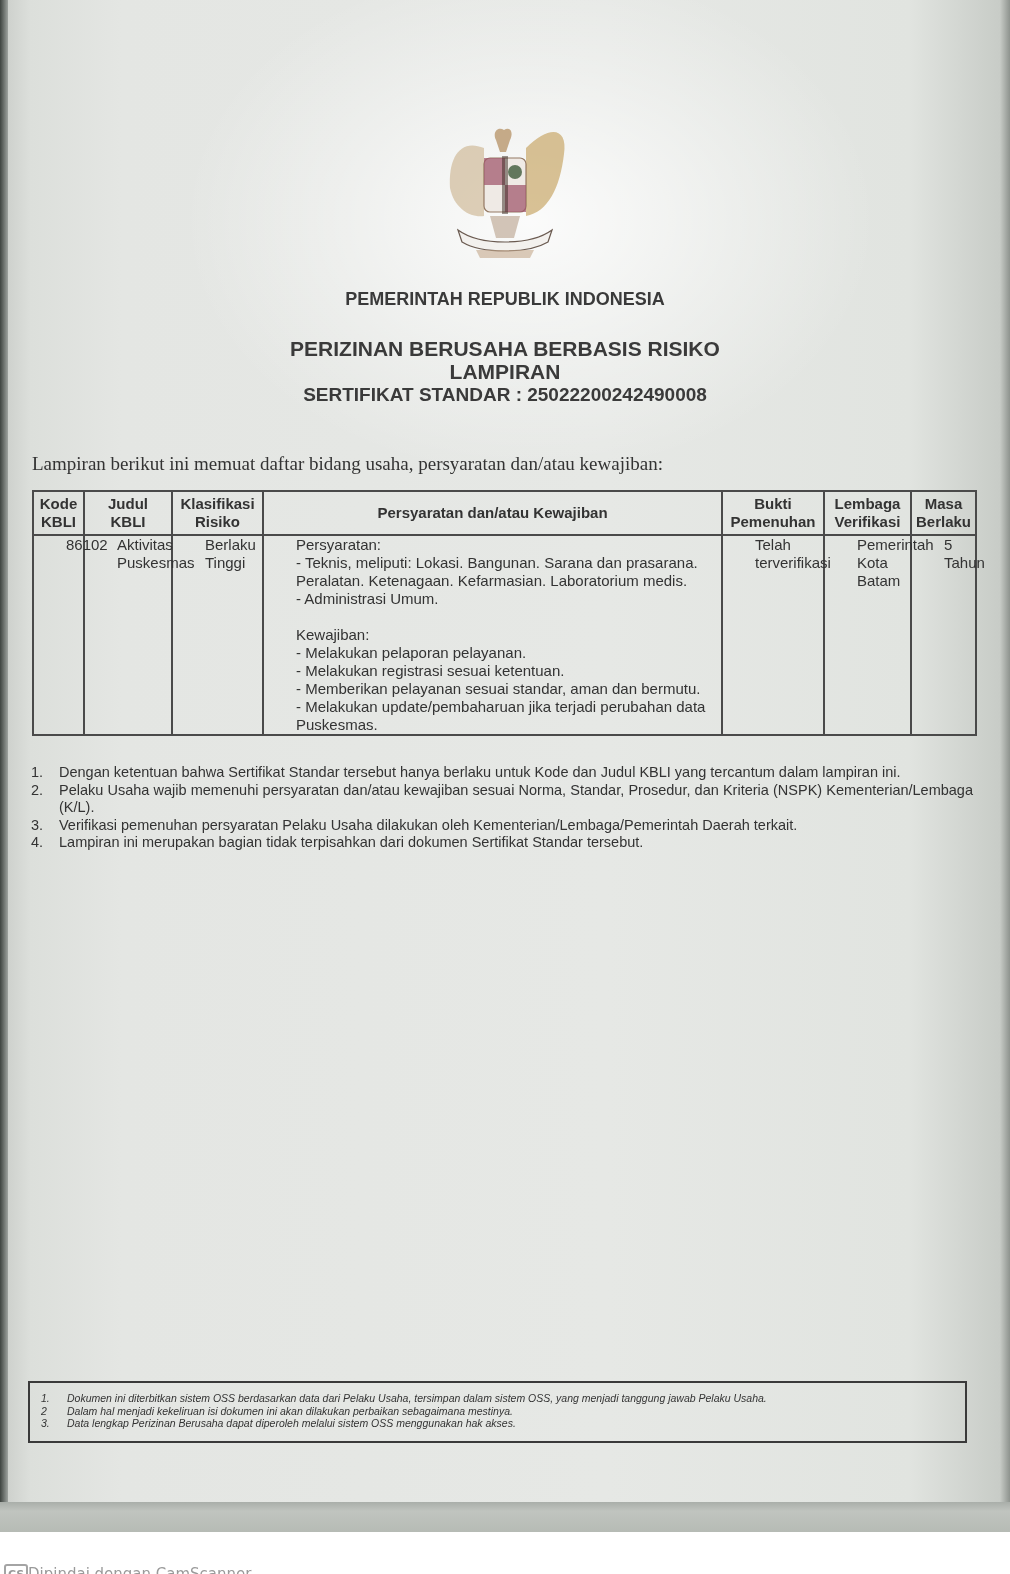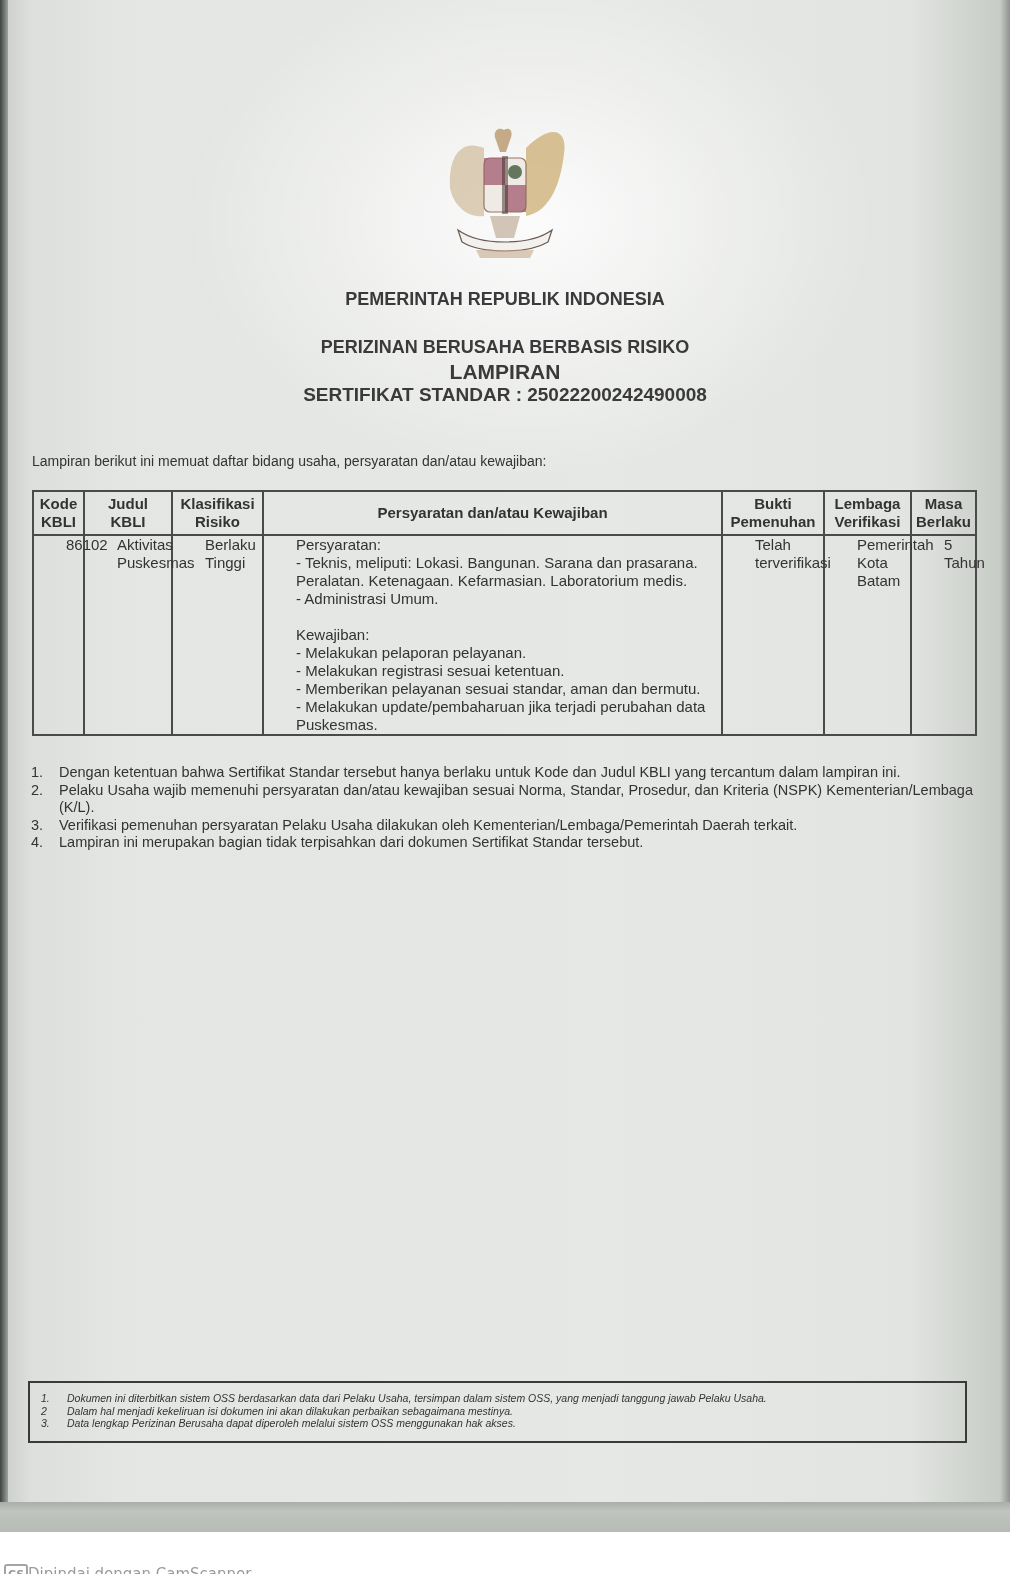--- a/index.html
+++ b/index.html
@@ -28,25 +28,25 @@
       background: linear-gradient(180deg, #a9aea9 0%, #c0c4bf 30%, #b6bbb5 100%);
     }
     .emblem {
       position: absolute; left: 440px; top: 118px; width: 130px; height: 148px;
     }
     .title {
       position: absolute; left: 0; width: 1010px; text-align: center;
       font-weight: bold; color: #3a3a3a;
     }
     .t1 { top: 289px; font-size: 18px; }
-    .t2 { top: 337px; font-size: 18px; }
+    .t2 { top: 337px; font-size: 21px; }
     .t3 { top: 360px; font-size: 21px; }
     .t4 { top: 384px; font-size: 19px; }
     .intro {
-      position: absolute; left: 32px; top: 453px; font-size: 14px; color: #333;
+      position: absolute; left: 32px; top: 453px; font-size: 19px; color: #333; font-family: Liberation Serif, serif;
     }
     table.kbli {
       position: absolute; left: 32px; top: 490px; width: 943px;
       border-collapse: collapse; font-size: 15px; color: #333;
       table-layout: fixed;
     }
     table.kbli th, table.kbli td {
       border: 2px solid #4a4a4a; vertical-align: top; padding: 0 2px; line-height: 18px;
     }
     table.kbli th { font-weight: bold; text-align: center; vertical-align: middle; height: 42px; }

